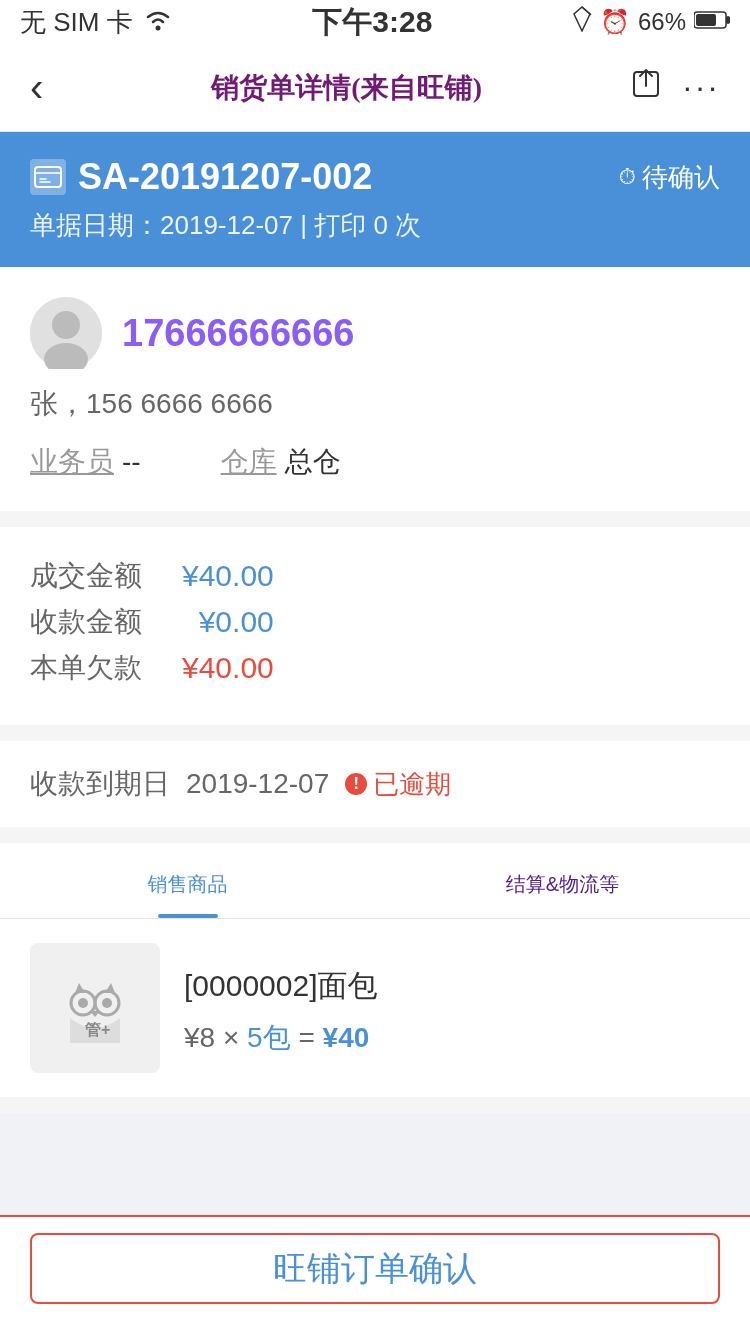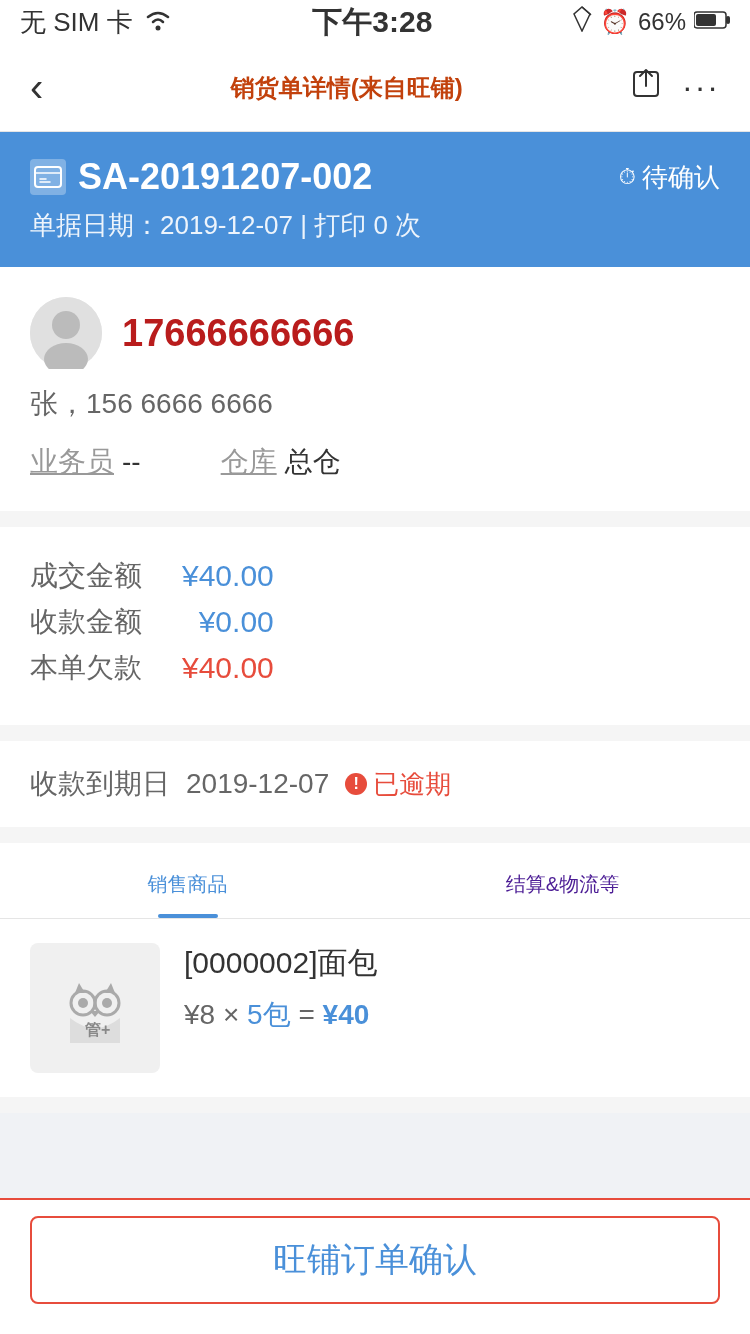--- a/index.html
+++ b/index.html
@@ -40,23 +40,24 @@
     }
     .nav-back {
       font-size: 40px;
       color: #333;
       cursor: pointer;
       margin-right: 20px;
     }
     .nav-title {
       flex: 1;
       text-align: center;
-      font-size: 24px;
+      font-size: 28px;
       font-weight: 600;
-      color: #c2410c;
+      color: #701a75;
+      font-family: Liberation Serif, serif;
     }
     .nav-right {
       display: flex;
       align-items: center;
       gap: 20px;
     }
     .nav-share { font-size: 32px; color: #333; }
     .nav-more { font-size: 32px; color: #333; letter-spacing: 2px; }
 
     
@@ -121,21 +122,21 @@
       border-radius: 50%;
       background: #e8e8e8;
       display: flex;
       align-items: center;
       justify-content: center;
       flex-shrink: 0;
     }
     .customer-phone {
       font-size: 38px;
       font-weight: 600;
-      color: #b91c1c;
+      color: #8b5cf6;
     }
     .customer-name {
       font-size: 28px;
       color: #666;
       margin-bottom: 20px;
     }
     .customer-meta {
       display: flex;
       gap: 80px;
       font-size: 28px;
@@ -261,21 +262,21 @@
     .product-thumb {
       width: 130px;
       height: 130px;
       background: #f0f0f0;
       border-radius: 8px;
       display: flex;
       align-items: center;
       justify-content: center;
       flex-shrink: 0;
     }
-    .product-info { flex: 1; }
+    .product-info { flex: 1; margin-top: 23px; }
     .product-name {
       font-size: 30px;
       color: #333;
       margin-bottom: 12px;
     }
     .product-price {
       font-size: 28px;
       color: #666;
     }
     .product-price .qty { color: #4a90d9; }
@@ -292,21 +293,21 @@
       position: fixed;
       bottom: 0;
       left: 0;
       width: 750px;
       background: #fff;
       padding: 16px 30px 30px;
       border-top: 2px solid #e74c3c;
     }
     .confirm-btn {
       width: 100%;
-      height: 88px;
+      height: 71px;
       border: 2px solid #e74c3c;
       background: #fff;
       border-radius: 8px;
       font-size: 34px;
       color: #4a90d9;
       cursor: pointer;
       display: flex;
       align-items: center;
       justify-content: center;
     }

